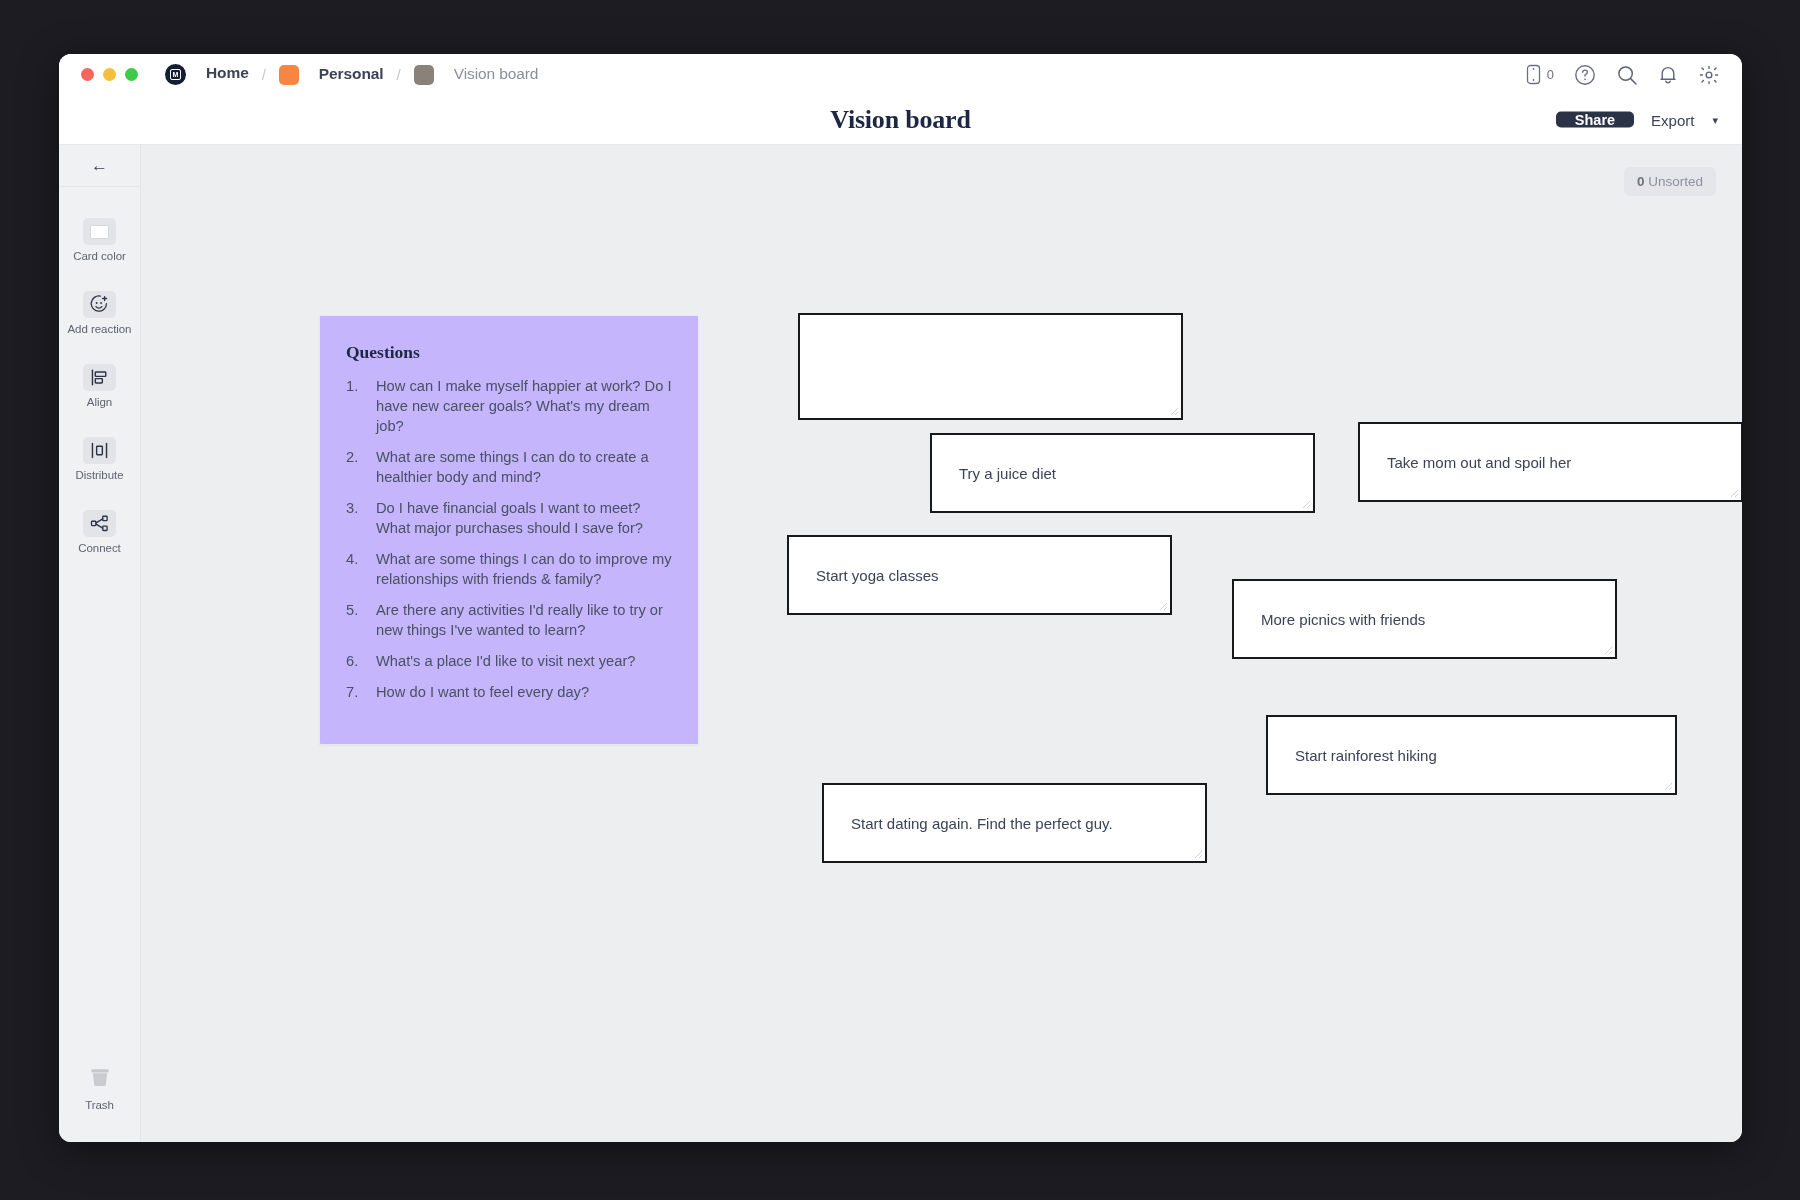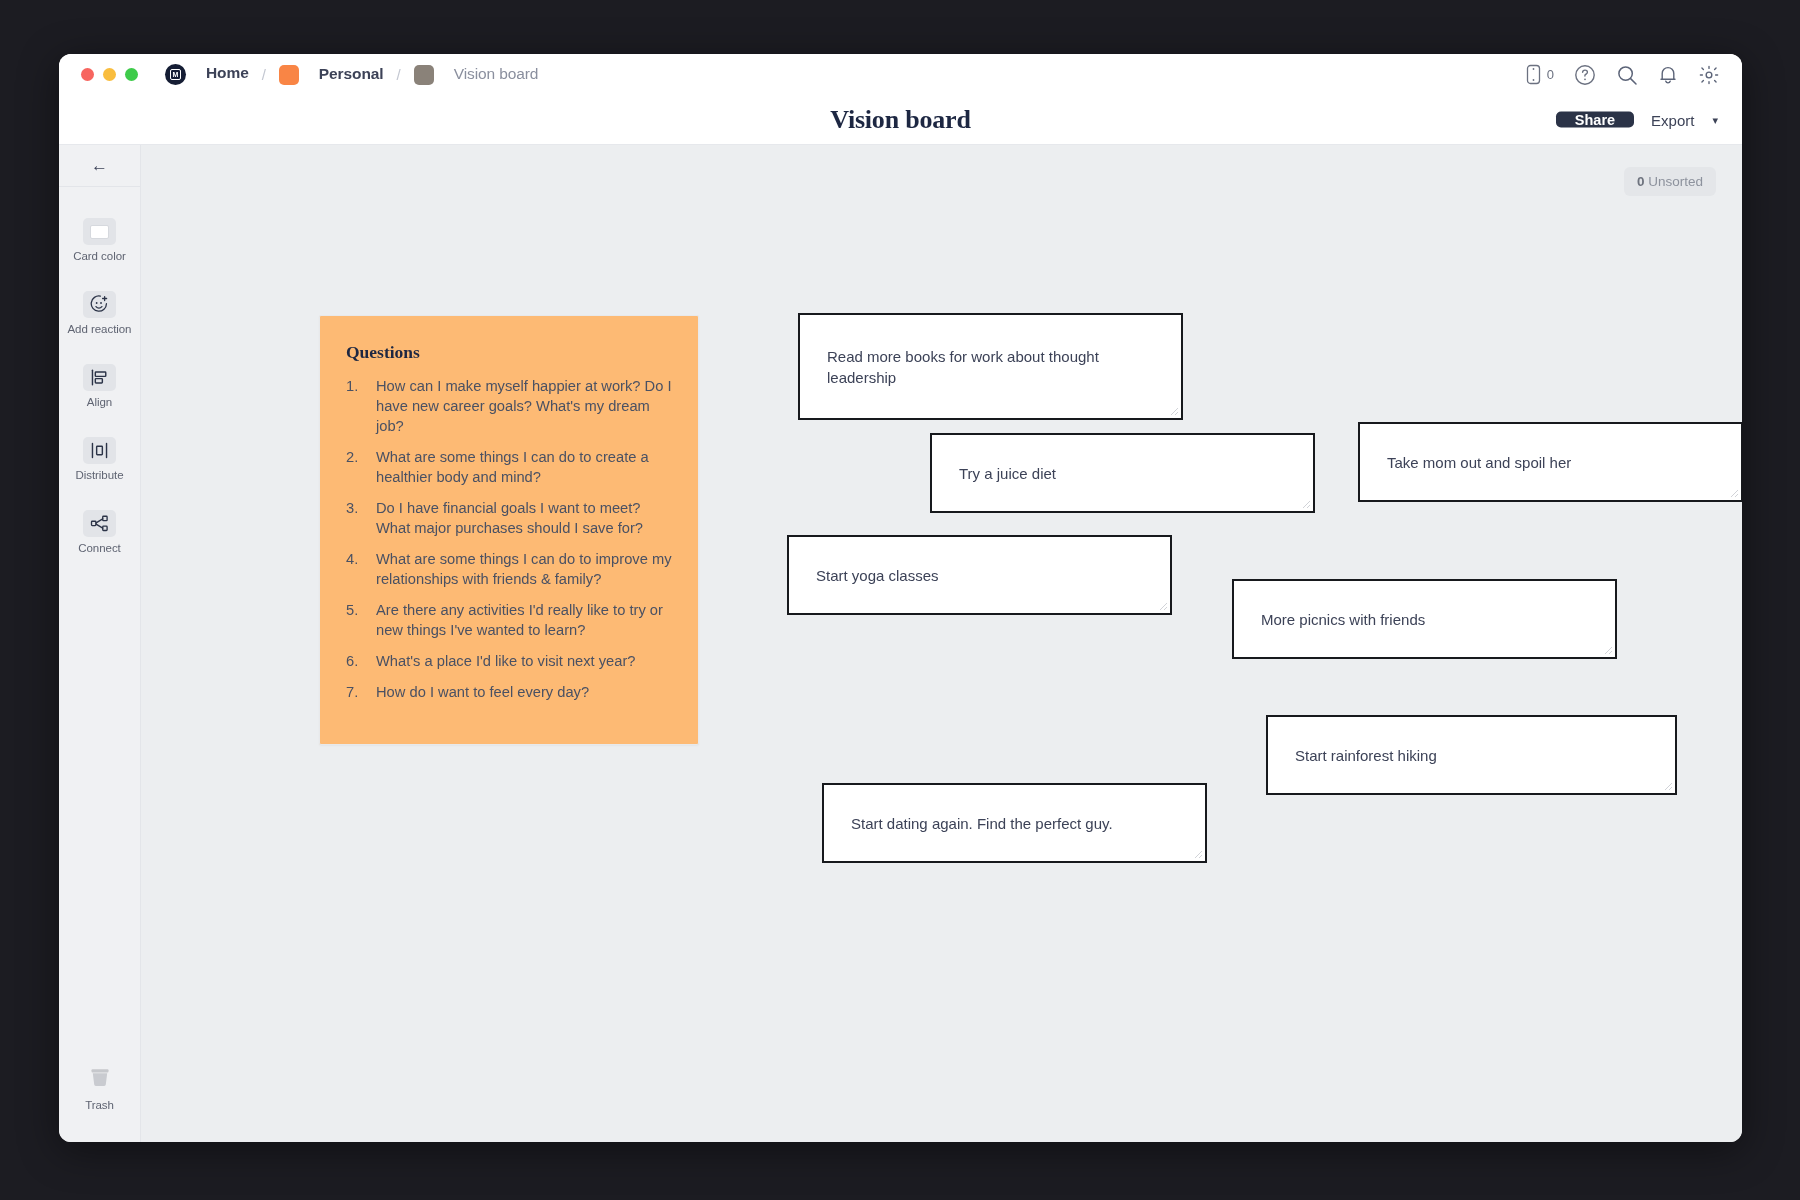--- a/index.html
+++ b/index.html
@@ -139,21 +139,21 @@
     background: #e4e6e9; color: #8d929d;
     border-radius: 6px; padding: 7px 13px;
     font-size: 13.5px; cursor: pointer;
   }
   #unsorted-badge b { color: #6e737e; }
 
   
   #questions-card {
     position: absolute; left: 178px; top: 170px;
     width: 380px;
-    background: #fdba74;
+    background: #c4b5fd;
     border: 1px solid #e8e9eb;
     border-radius: 2px;
     padding: 26px 26px 30px 26px;
     box-shadow: 0 1px 2px rgba(0,0,0,.04);
   }
   #questions-title {
     font-family: "Liberation Serif", serif;
     font-weight: bold; font-size: 17.5px; color: #1d2742;
     margin-bottom: 14px;
   }
@@ -371,21 +371,20 @@
             <span class="qtext">What's a place I'd like to visit next year?</span>
           </li>
           <li>
             <span class="num">7.</span>
             <span class="qtext">How do I want to feel every day?</span>
           </li>
         </ol>
       </div>
 
       <div class="idea-card" style="left:657px; top:168px; width:385px; height:107px;">
-        <span>Read more books for work about thought leadership</span>
         <span class="resize">
           <svg width="12" height="12" viewBox="0 0 12 12" stroke="#9aa0aa" stroke-width="1">
               <path d="M11 4 4 11M11 8 8 11"></path>
             </svg>
         </span>
       </div>
 
 
       <div class="idea-card" style="left:789px; top:288px; width:385px; height:80px;">
         <span>Try a juice diet</span>

